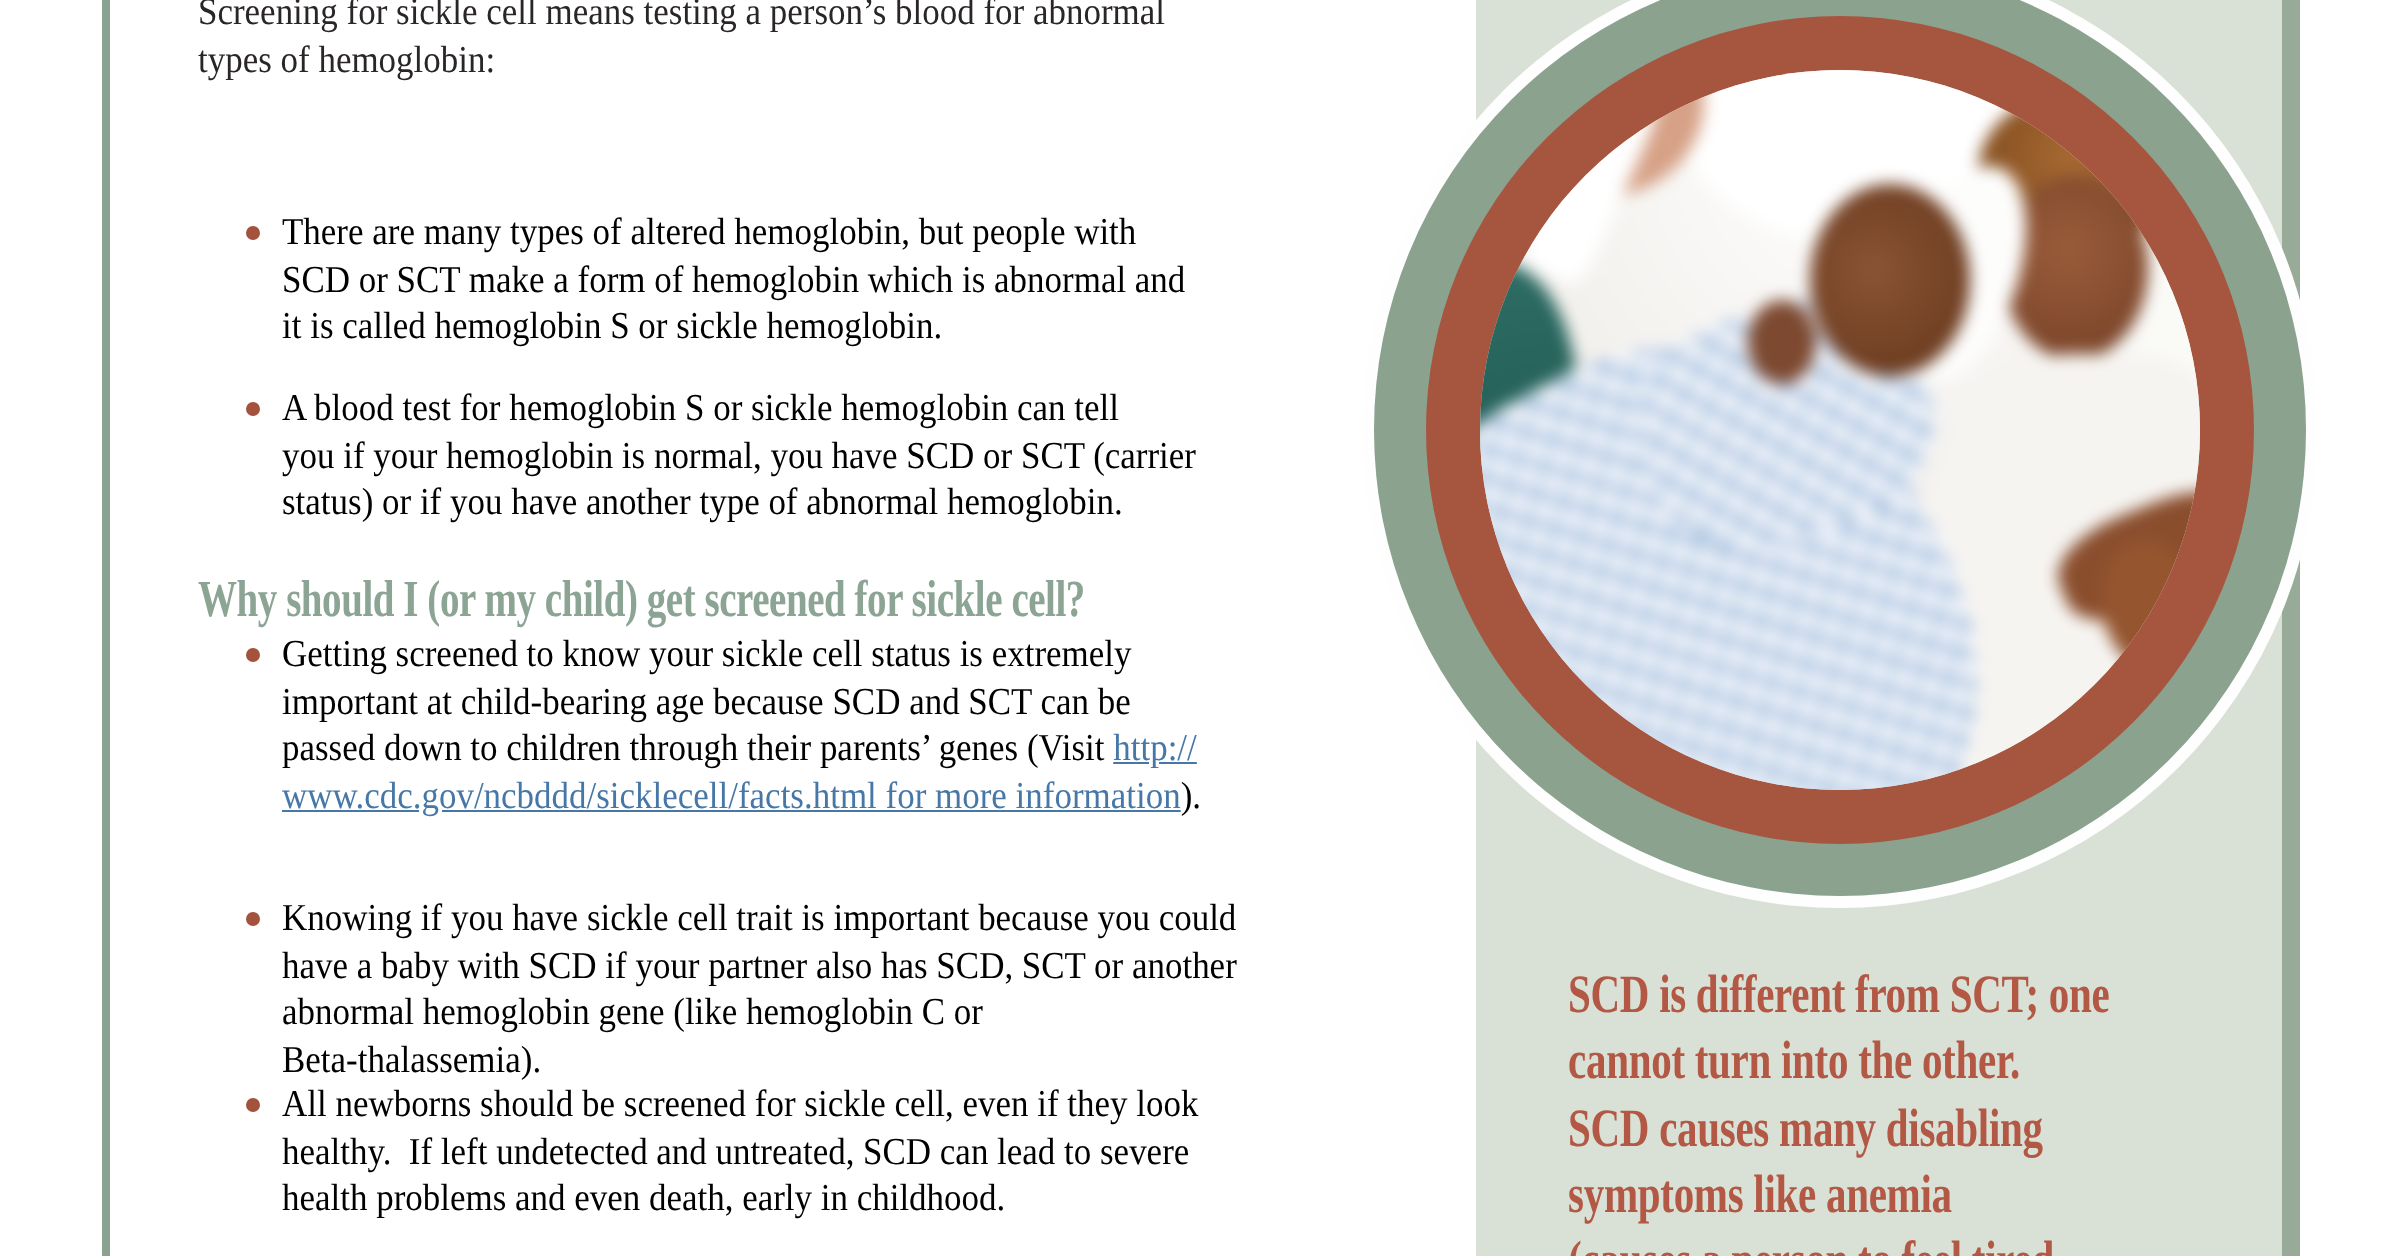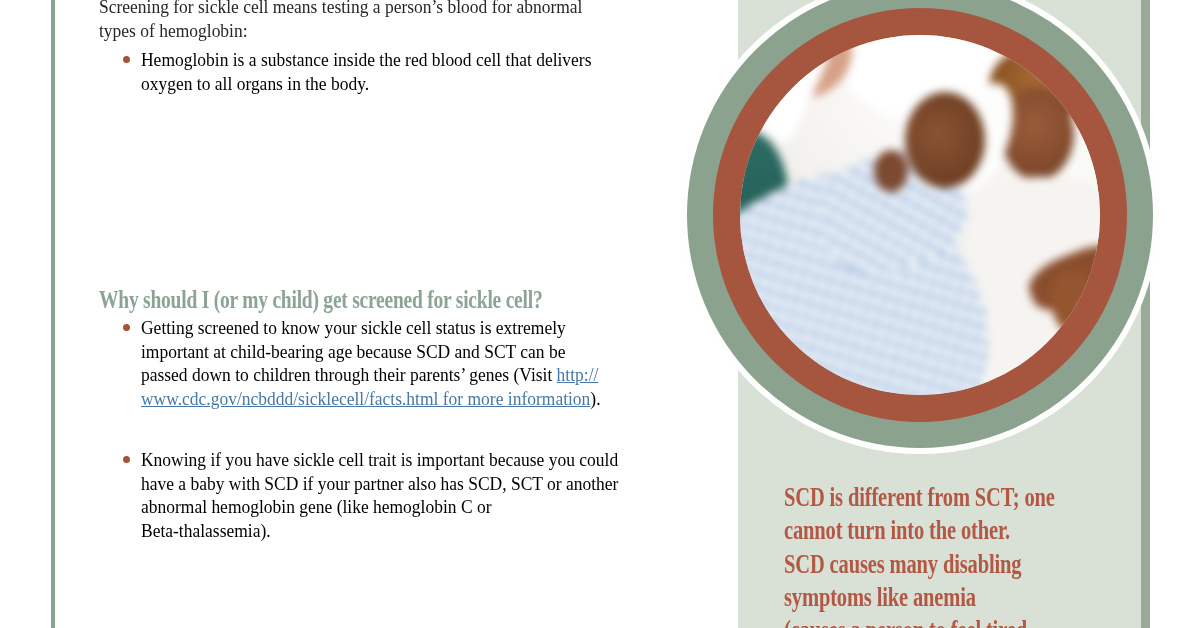--- a/index.html
+++ b/index.html
@@ -77,46 +77,59 @@
 
 <div id="canvas">
 
   <div class="left-rule"></div>
 
   <div class="col" style="top:-5px">
     <div class="tline">Screening for sickle cell means testing a person’s blood for abnormal</div>
     <div class="tline">types of hemoglobin:</div>
   </div>
 
-  <div class="bullet" style="top:48px">
+
+  <div class="bullet" style="top:105px">
     <span class="dot"></span>
-    <div class="tline">Hemoglobin is a substance inside the red blood cell that delivers</div>
-    <div class="tline">oxygen to all organs in the body.</div>
+    <div class="tline">There are many types of altered hemoglobin, but people with</div>
+    <div class="tline">SCD or SCT make a form of hemoglobin which is abnormal and</div>
+    <div class="tline">it is called hemoglobin S or sickle hemoglobin.</div>
   </div>
 
-
+  <div class="bullet" style="top:193px">
+    <span class="dot"></span>
+    <div class="tline">A blood test for hemoglobin S or sickle hemoglobin can tell</div>
+    <div class="tline">you if your hemoglobin is normal, you have SCD or SCT (carrier</div>
+    <div class="tline">status) or if you have another type of abnormal hemoglobin.</div>
+  </div>
 
   <div class="heading">Why should I (or my child) get screened for sickle cell?</div>
 
   <div class="bullet" style="top:316px">
     <span class="dot"></span>
     <div class="tline">Getting screened to know your sickle cell status is extremely</div>
     <div class="tline">important at child-bearing age because SCD and SCT can be</div>
     <div class="tline"><span>passed down to children through their parents’ genes (Visit </span><span class="lnk">http://</span></div>
     <div class="tline"><span class="lnk">www.cdc.gov/ncbddd/sicklecell/facts.html for more information</span><span>).</span></div>
   </div>
 
   <div class="bullet" style="top:448px">
     <span class="dot"></span>
     <div class="tline">Knowing if you have sickle cell trait is important because you could</div>
     <div class="tline">have a baby with SCD if your partner also has SCD, SCT or another</div>
     <div class="tline">abnormal hemoglobin gene (like hemoglobin C or</div>
     <div class="tline">Beta-thalassemia).</div>
   </div>
 
+  <div class="bullet" style="top:541px">
+    <span class="dot"></span>
+    <div class="tline">All newborns should be screened for sickle cell, even if they look</div>
+    <div class="tline">healthy.  If left undetected and untreated, SCD can lead to severe</div>
+    <div class="tline">health problems and even death, early in childhood.</div>
+  </div>
 
   <div class="side-panel"></div>
 
   <div class="ring ring-white"></div>
   <div class="ring ring-green"></div>
   <div class="ring ring-maroon"></div>
   <div class="photo">
     <div class="photo-art">
       <div class="ph ph-bg"></div>
       <div class="ph ph-light"></div>

